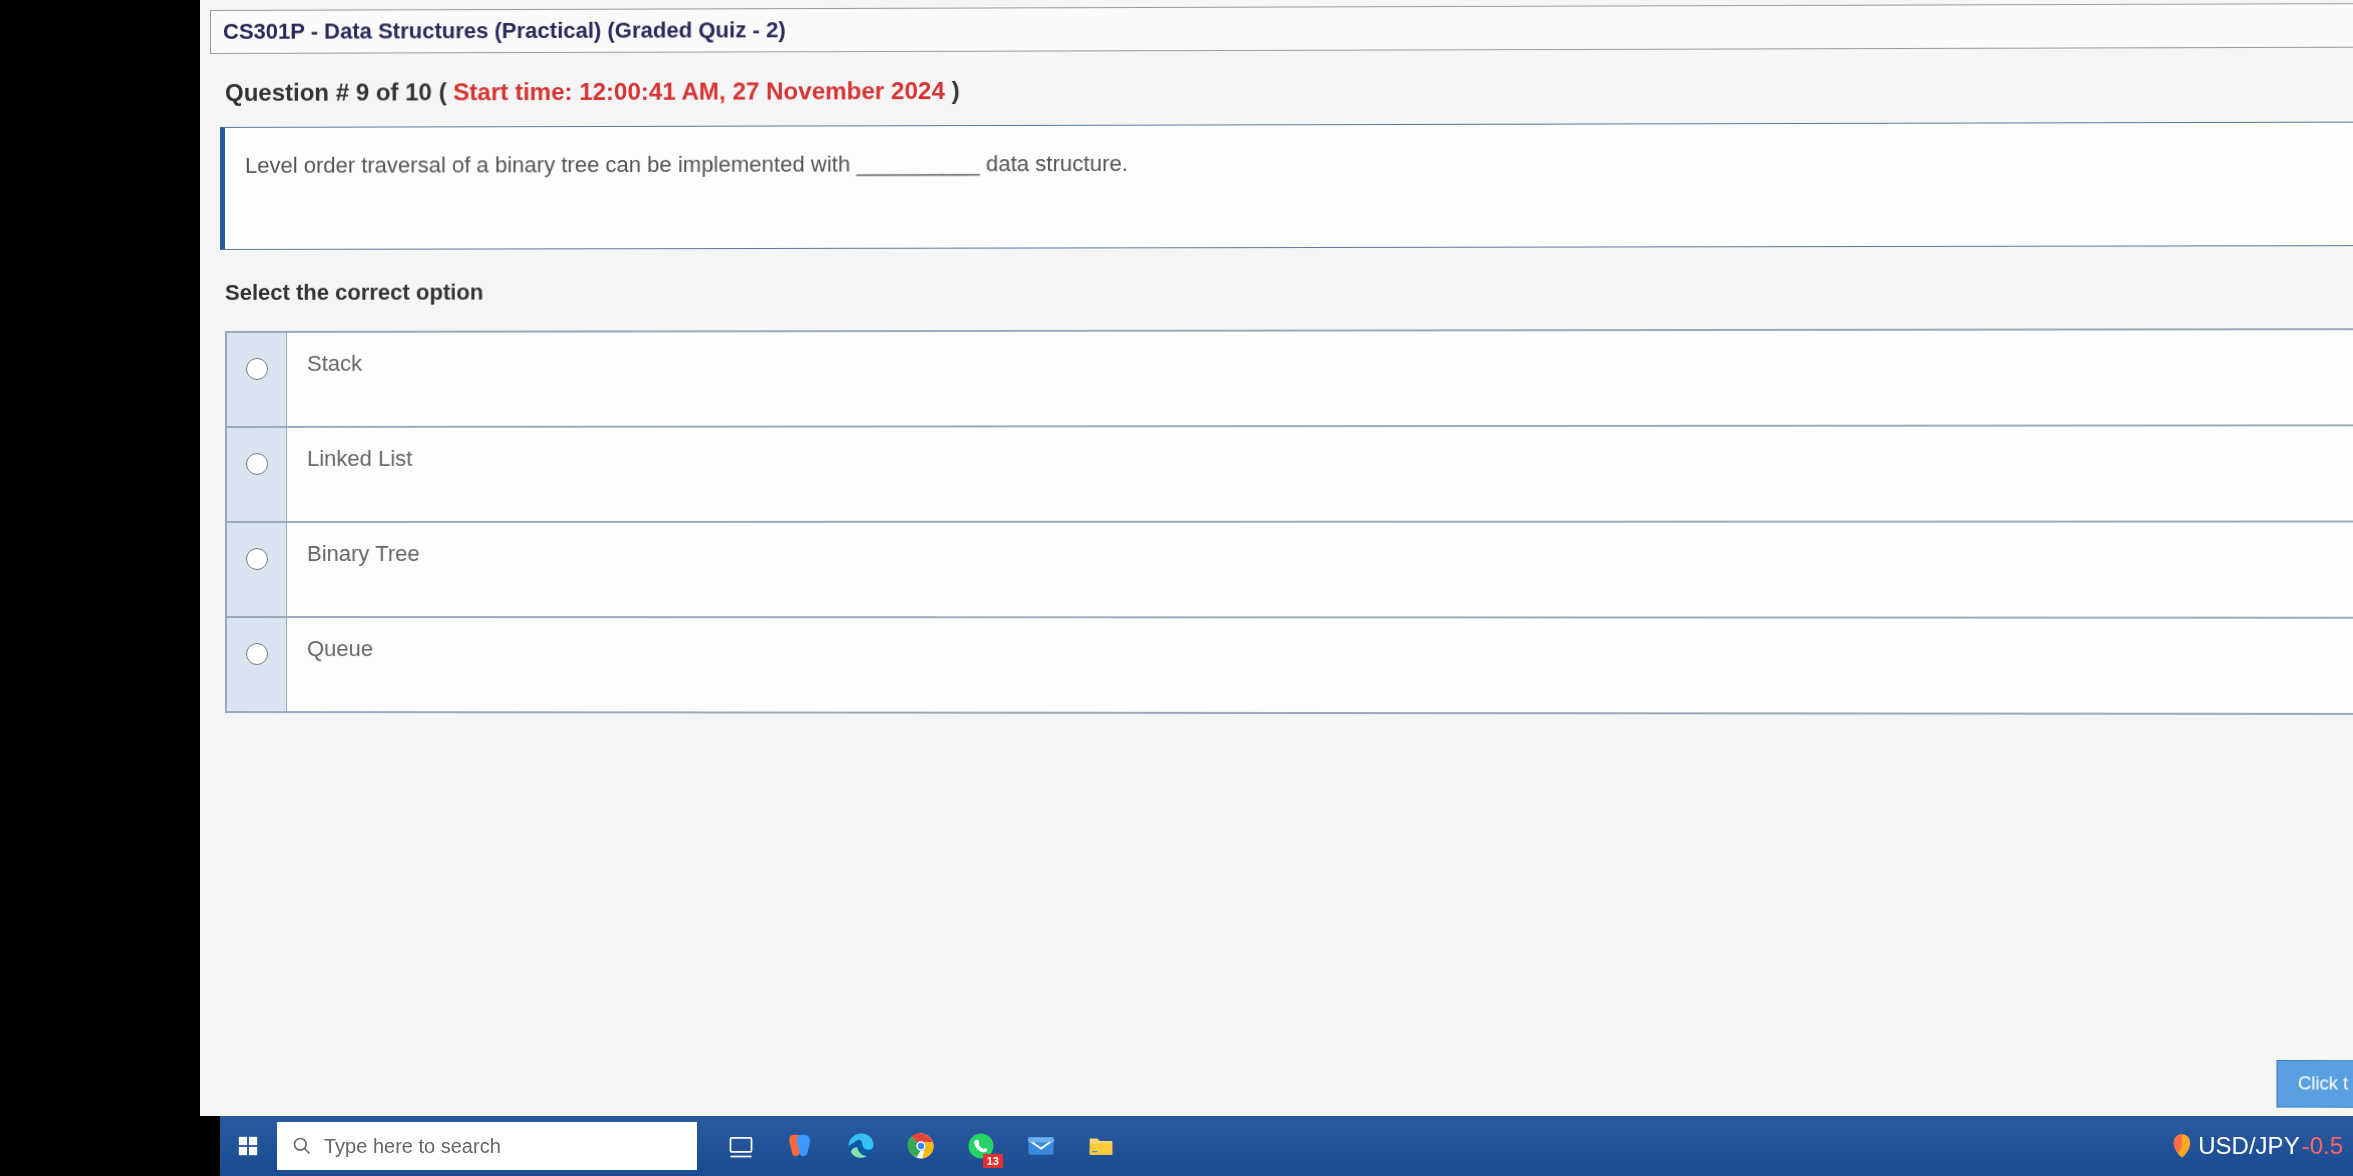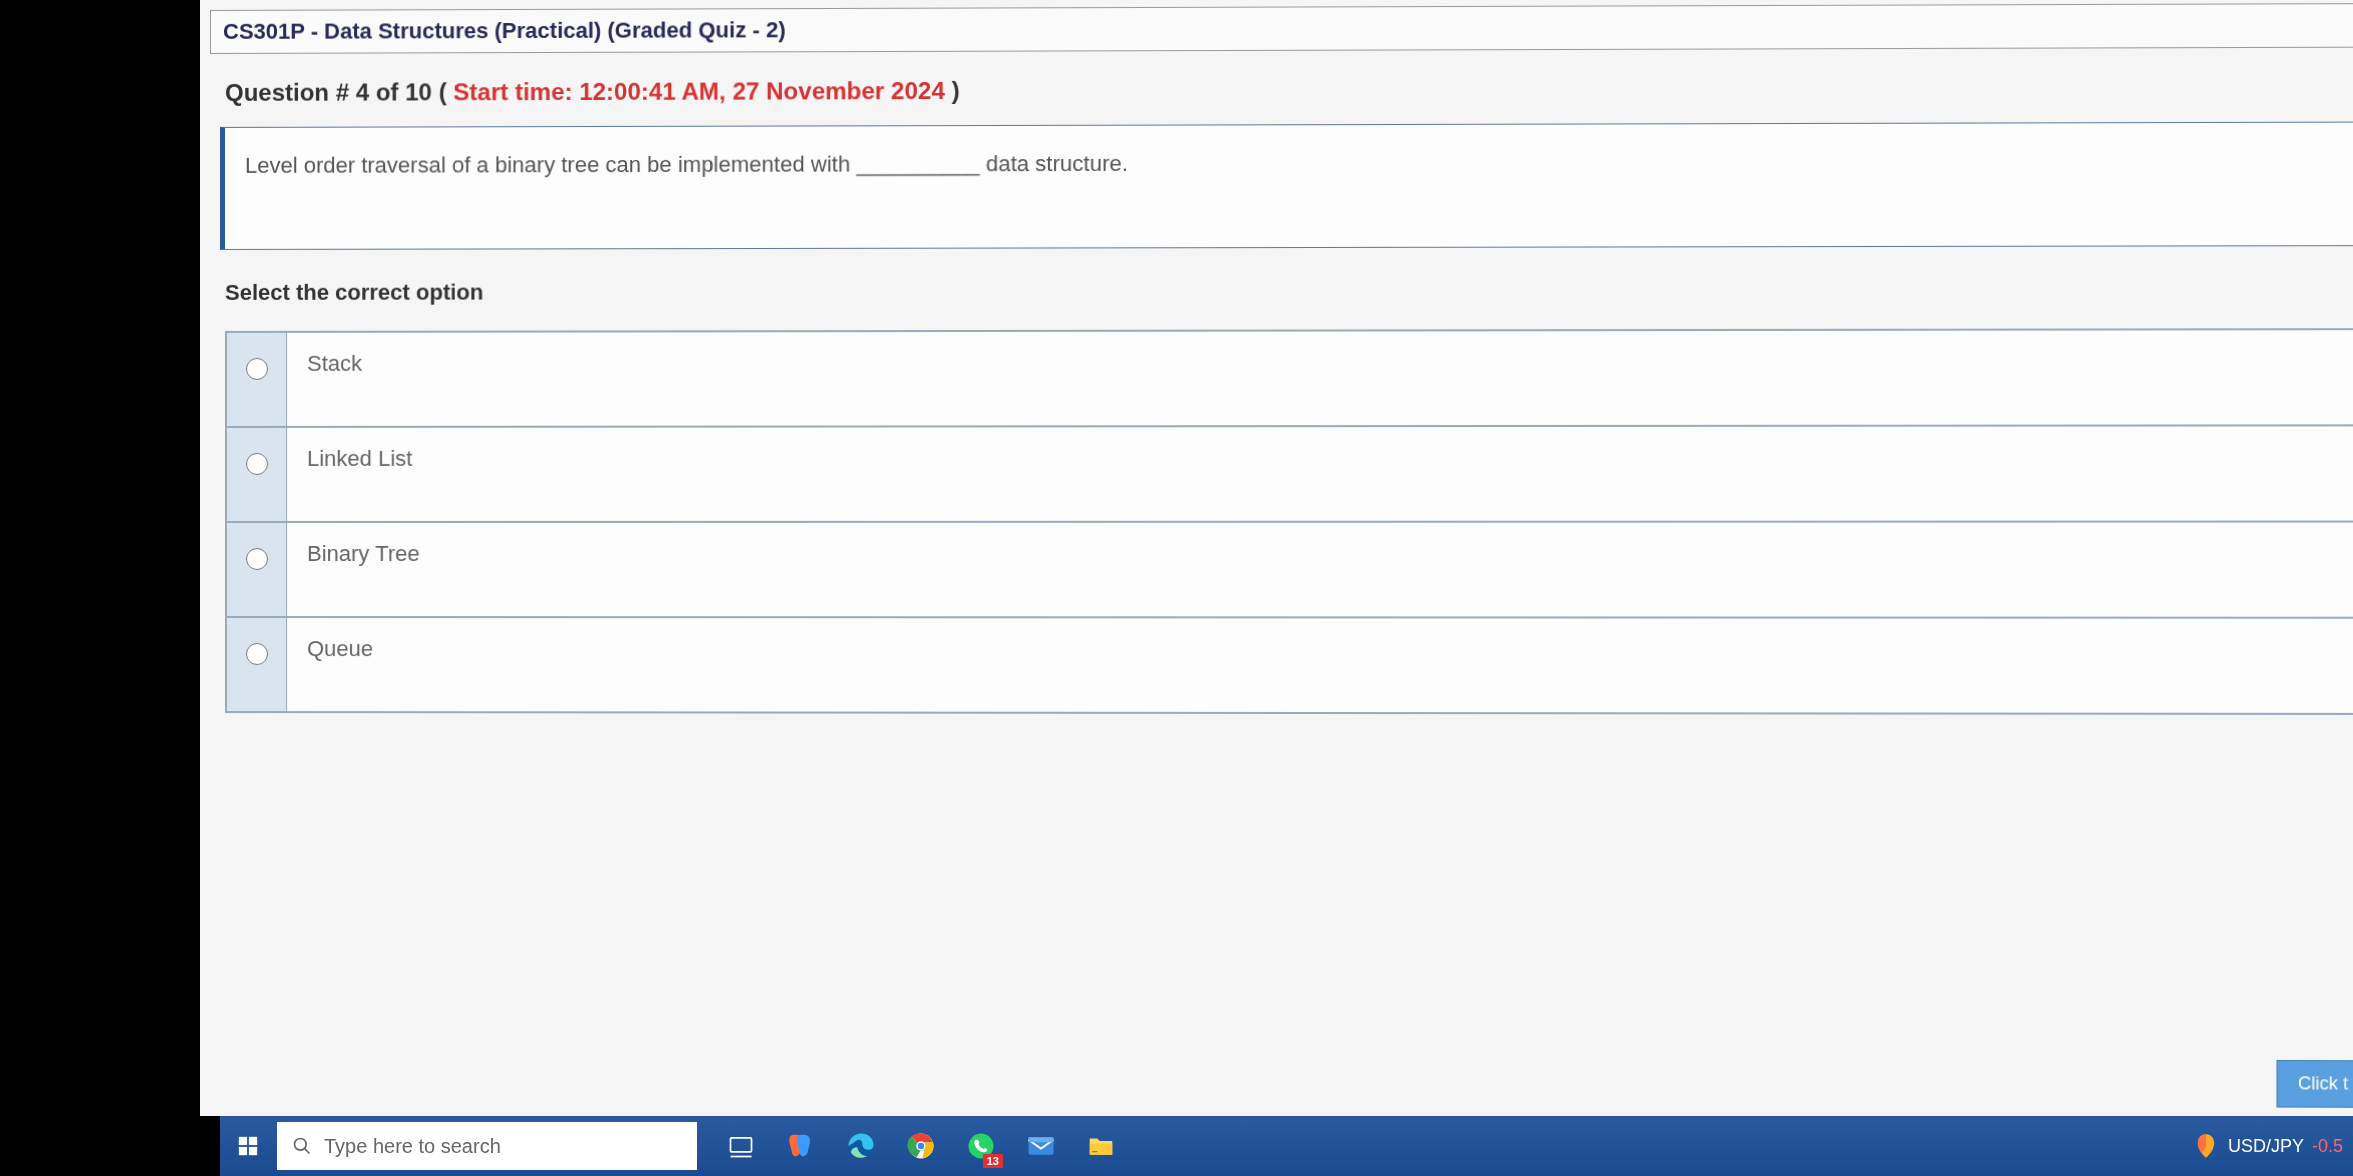--- a/index.html
+++ b/index.html
@@ -146,40 +146,40 @@
       display: flex;
       align-items: center;
       justify-content: center;
       cursor: pointer;
     }
     .taskbar-right {
       margin-left: auto;
       display: flex;
       align-items: center;
       padding-right: 10px;
-      gap: 8px;
-      font-size: 18px;
+      gap: 2px;
+      font-size: 24px;
     }
     .currency-icon {
       width: 28px;
       height: 28px;
     }
     .ticker-val { color: #ff6666; }
   </style>
 </head>
 <body>
 
 <div class="screen">
 
   <div class="header-bar">
     <span>CS301P - Data Structures (Practical) (Graded Quiz - 2)</span>
   </div>
 
   <div class="question-header">
-    <span>Question # 4 of 10</span>
+    <span>Question # 9 of 10</span>
     <span> ( </span>
     <span class="start-time">Start time: 12:00:41 AM, 27 November 2024</span>
     <span> )</span>
   </div>
 
   <div class="question-box">
     <span>Level order traversal of a binary tree can be implemented with __________ data structure.</span>
   </div>
 
   <div class="select-label">Select the correct option</div>

